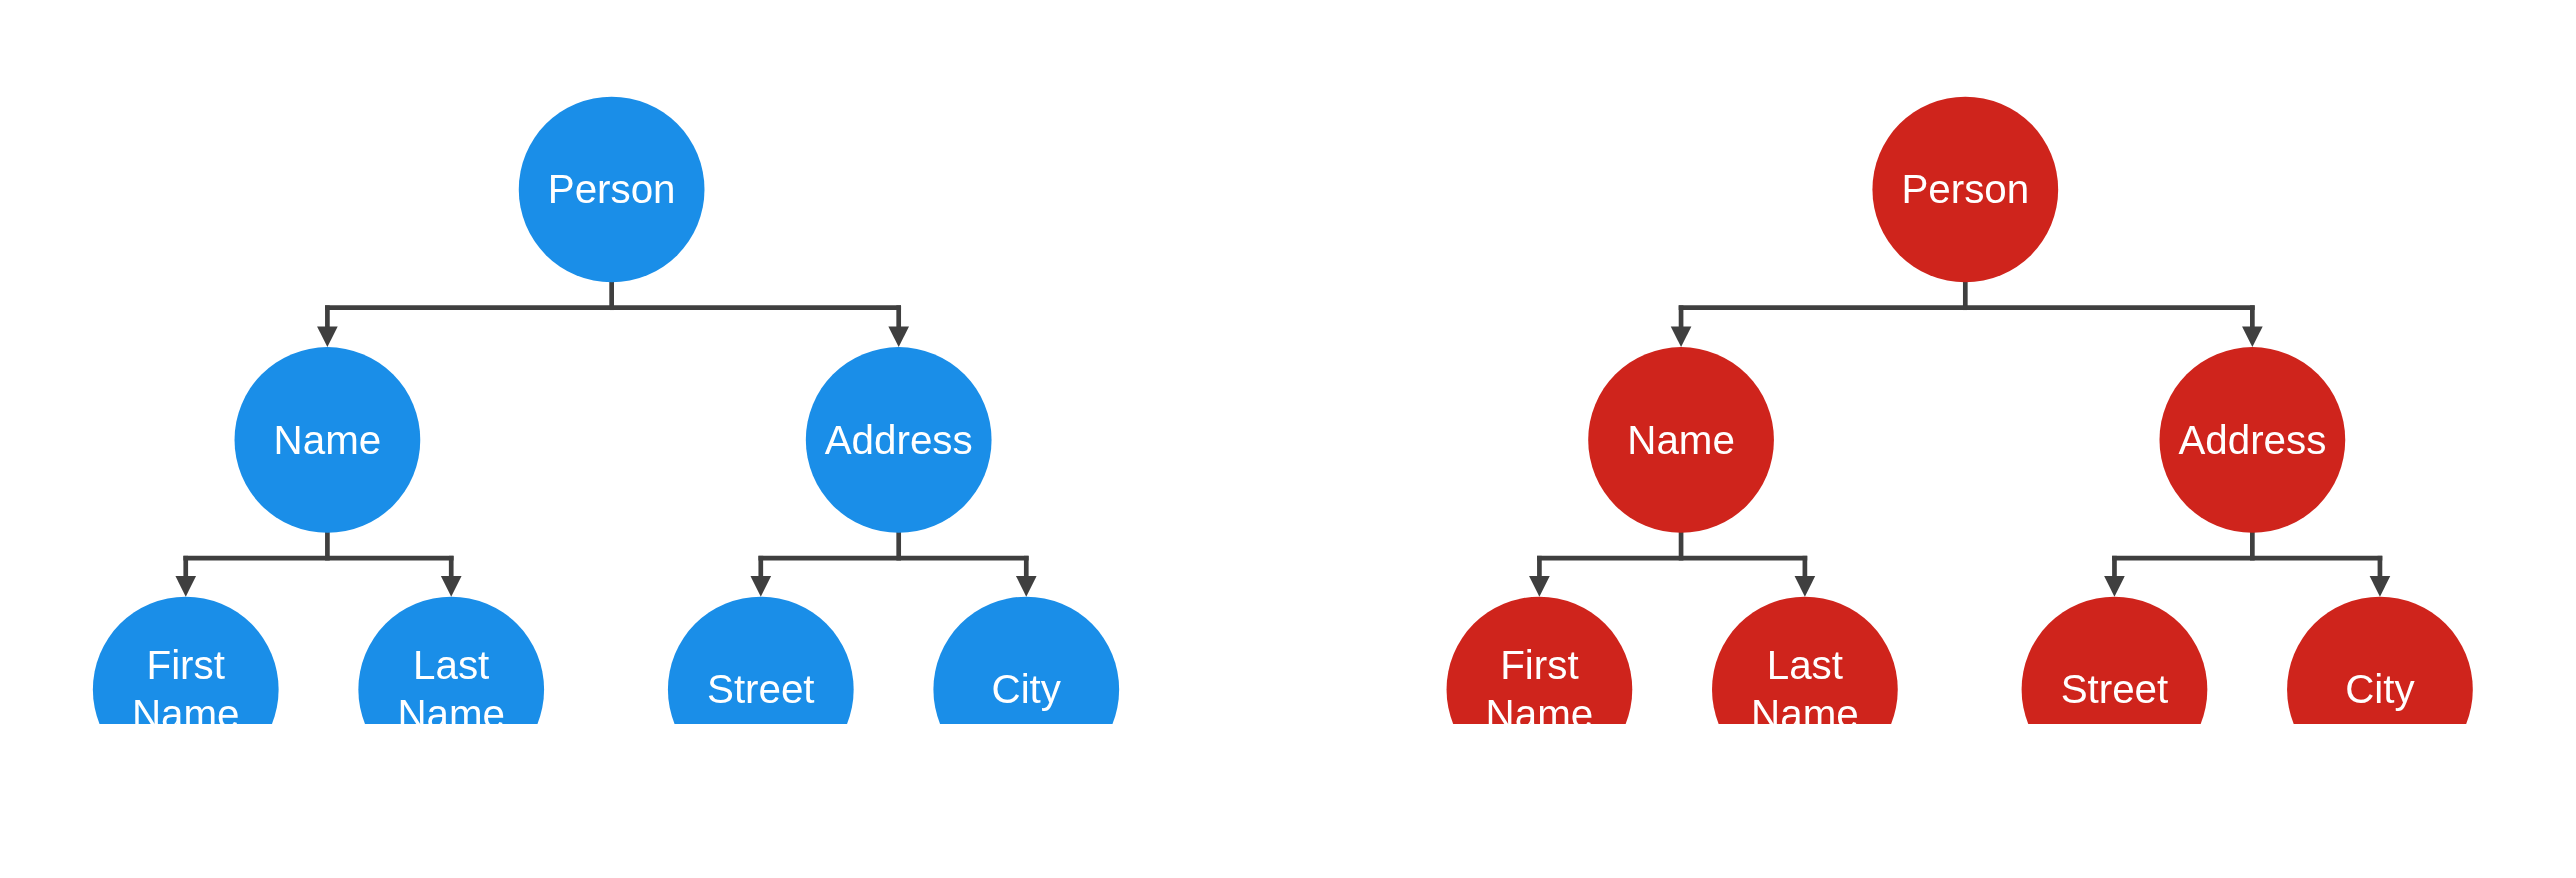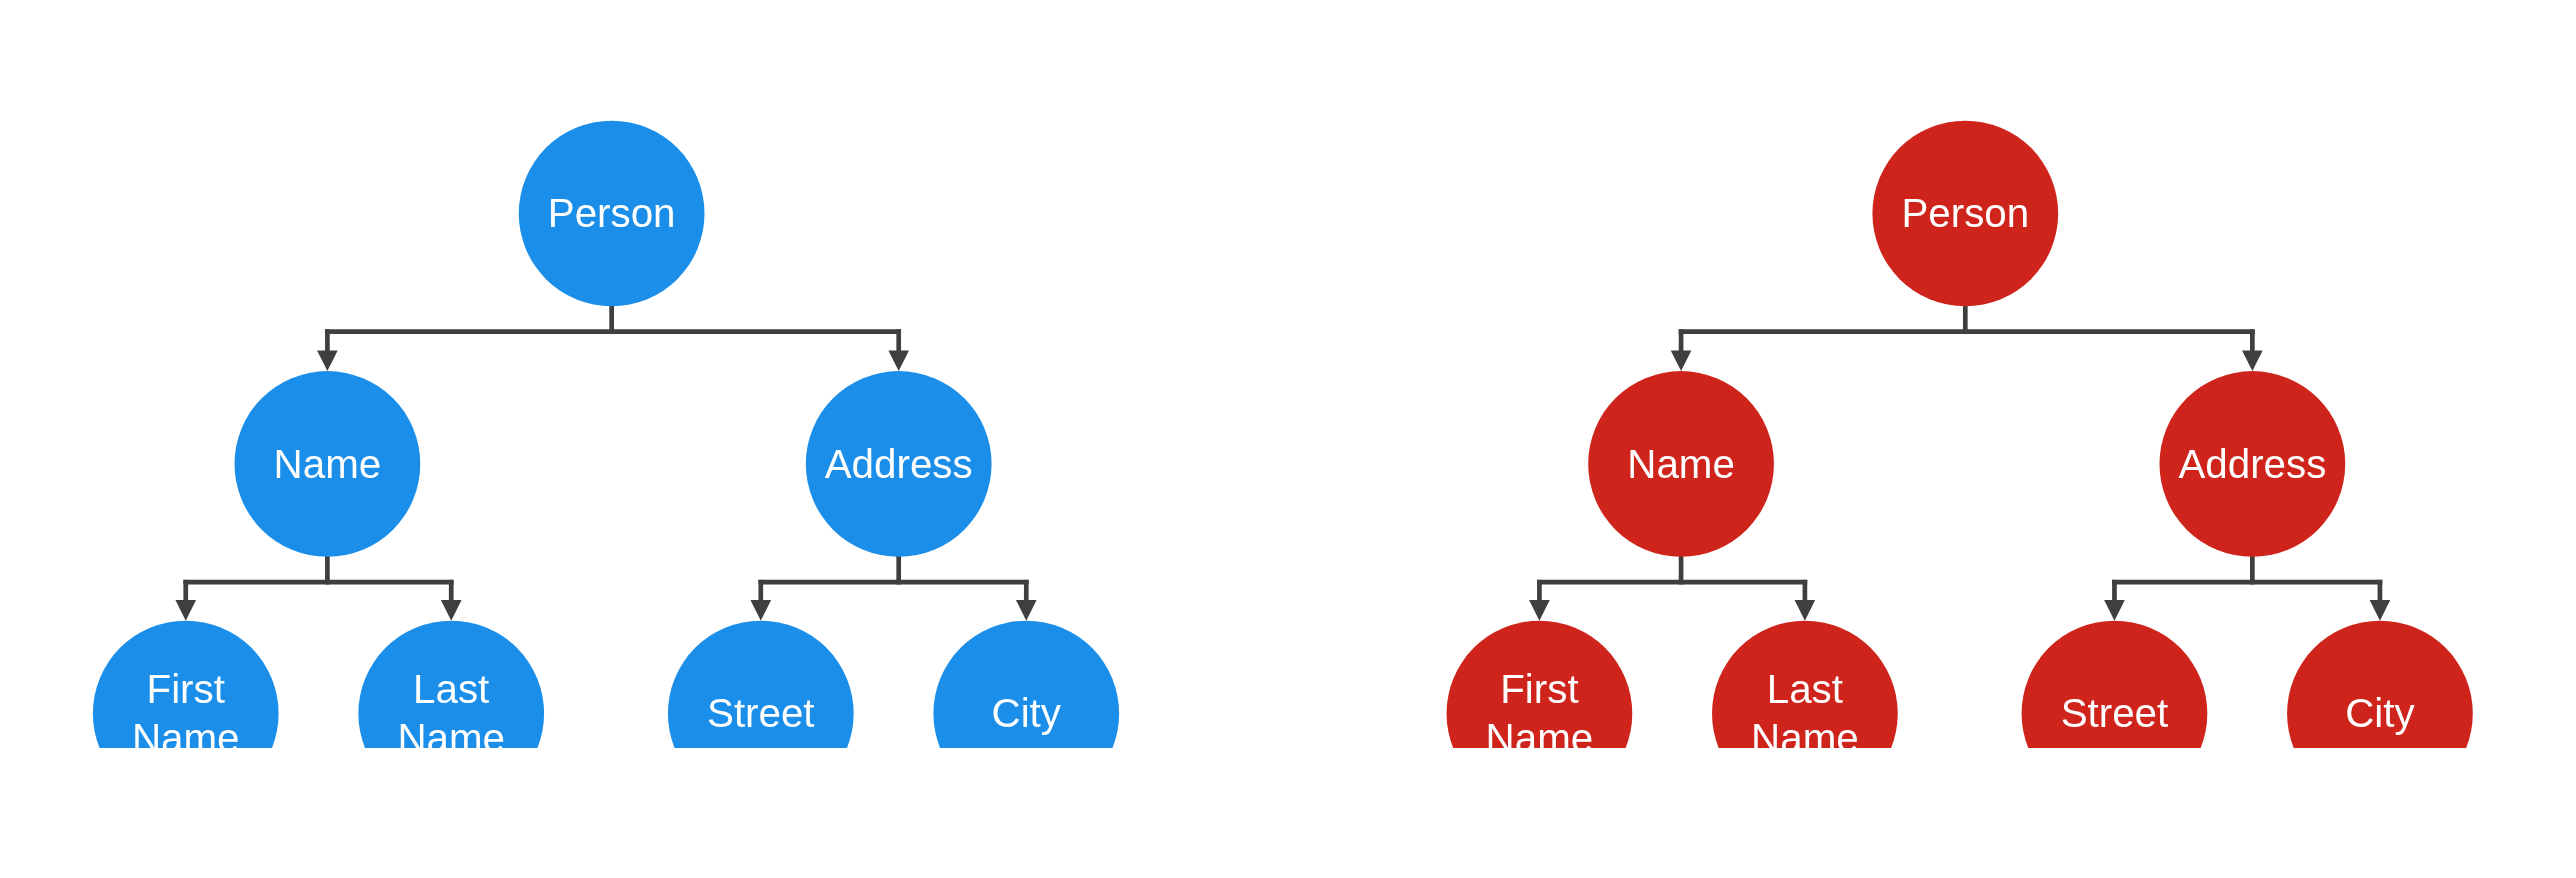--- a/index.html
+++ b/index.html
@@ -6,21 +6,20 @@
     margin: 0;
     padding: 0;
     background: #ffffff;
   }
   .canvas-wrap {
     width: 2576px;
     height: 724px;
     background: #ffffff;
     position: relative;
     overflow: hidden;
-    margin-top: 24px;
   }
   svg { display: block; }
   .node-label {
     font-family: "Liberation Sans", sans-serif;
     font-size: 43px;
     font-weight: 400;
     pointer-events: none;
   }
 </style>
 </head>

